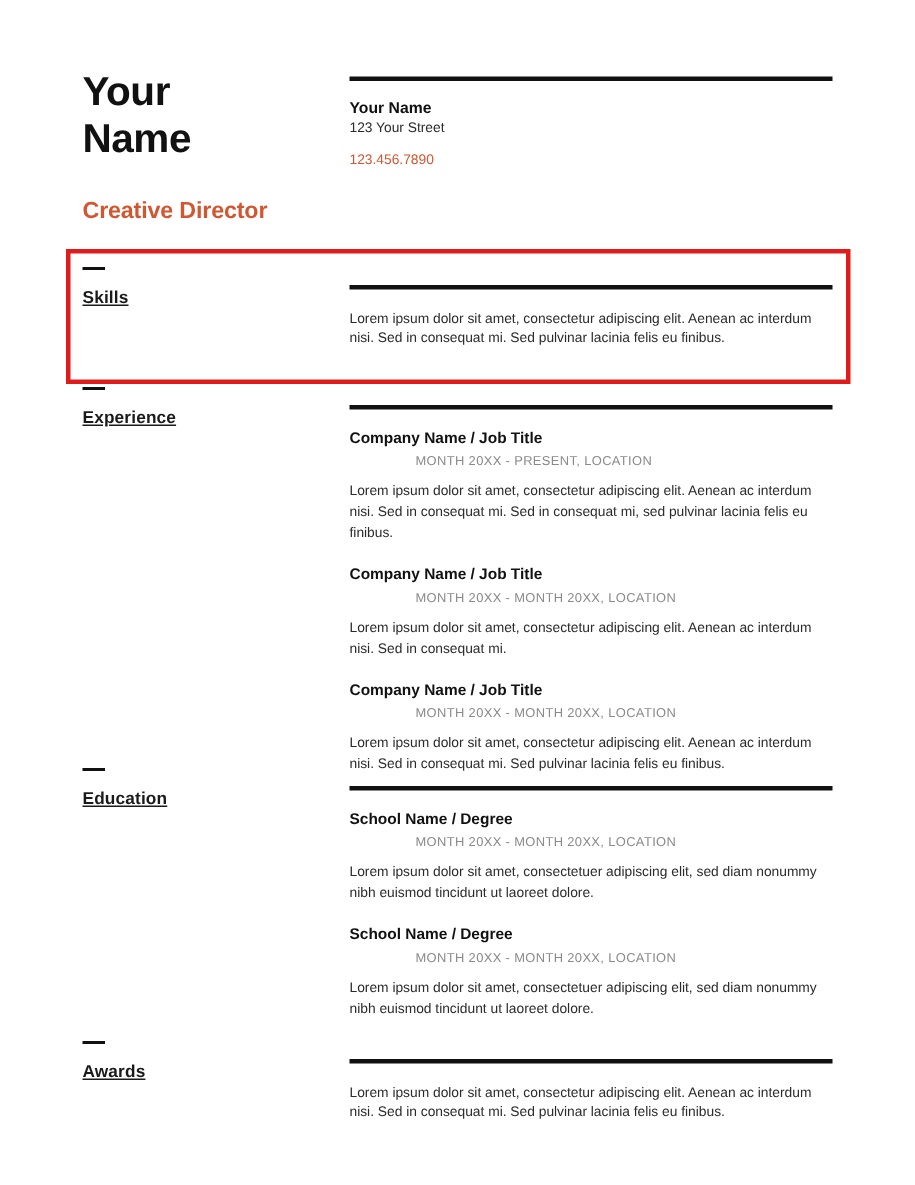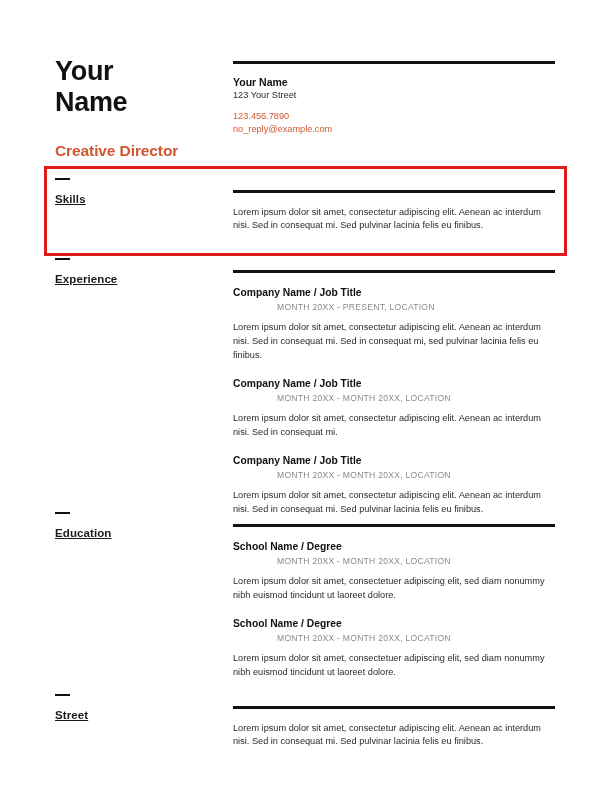--- a/index.html
+++ b/index.html
@@ -16,21 +16,21 @@
   .page {
     position: relative;
     width: 610px;
     height: 790px;
     background: #ffffff;
   }
 
   
   .header {
     position: absolute;
-    left: 0; top: 10px;
+    left: 0; top: 0;
     width: 610px;
     height: 160px;
   }
 
   .name-block {
     position: absolute;
     left: 55px;
     top: 46px;
     width: 170px;
   }
@@ -184,21 +184,20 @@
       <div class="name-line">Name</div>
       <div class="job-title">Creative Director</div>
     </div>
 
     <div class="contact-block">
       <div class="rule"></div>
       <div class="contact-name">Your Name</div>
       <div class="contact-line">123 Your Street</div>
       <div class="contact-gap"></div>
       <div class="contact-accent">123.456.7890</div>
-      <div class="contact-accent">no_reply@example.com</div>
     </div>
 
   </div>
 
   <div id="sections-host">
       <div class="section" style="top: 178px;">
         <div class="sec-left">
           <div class="dash"></div>
           <div class="sec-label">Skills</div>
         </div>
@@ -246,21 +245,21 @@
           <div class="entry">
             <div class="entry-title">School Name / Degree</div>
             <div class="entry-meta">MONTH 20XX - MONTH 20XX,  LOCATION</div>
             <div class="entry-body">Lorem ipsum dolor sit amet, consectetuer adipiscing elit, sed diam nonummy nibh euismod tincidunt ut laoreet dolore.</div>
           </div>
         </div>
       </div>
       <div class="section" style="top: 694px;">
         <div class="sec-left">
           <div class="dash"></div>
-          <div class="sec-label">Street</div>
+          <div class="sec-label">Awards</div>
         </div>
         <div class="sec-right">
           <div class="sec-rule"></div>
           <div class="body-only">Lorem ipsum dolor sit amet, consectetur adipiscing elit. Aenean ac interdum nisi. Sed in consequat mi. Sed pulvinar lacinia felis eu finibus.</div>
         </div>
       </div>
     </div>
 
   <div class="highlight-box"></div>
 

